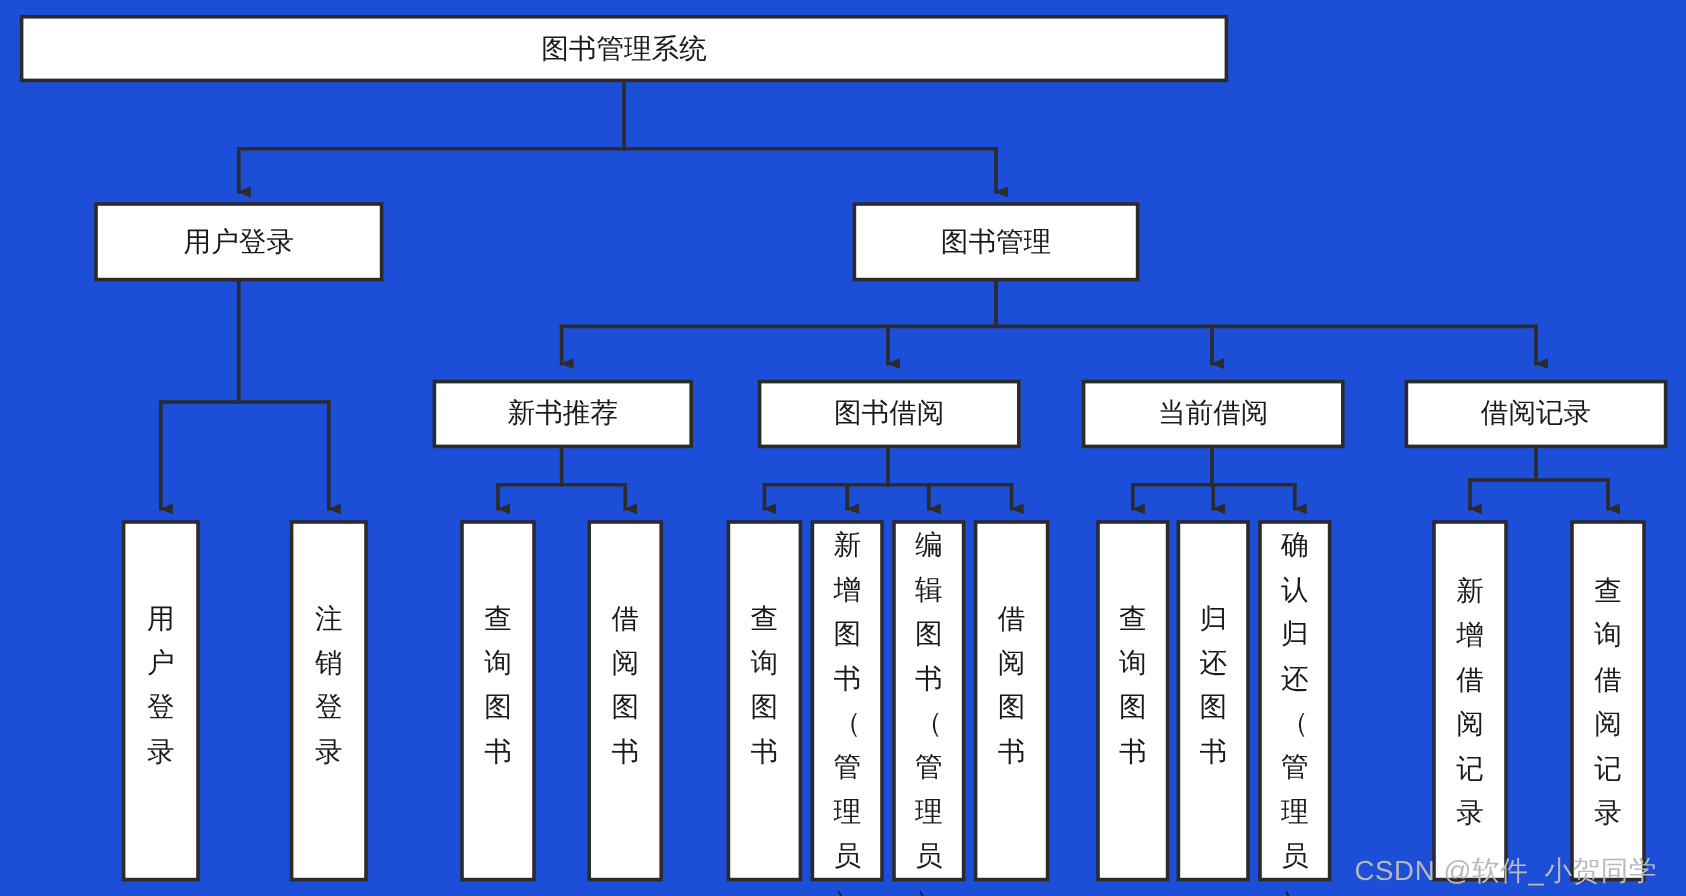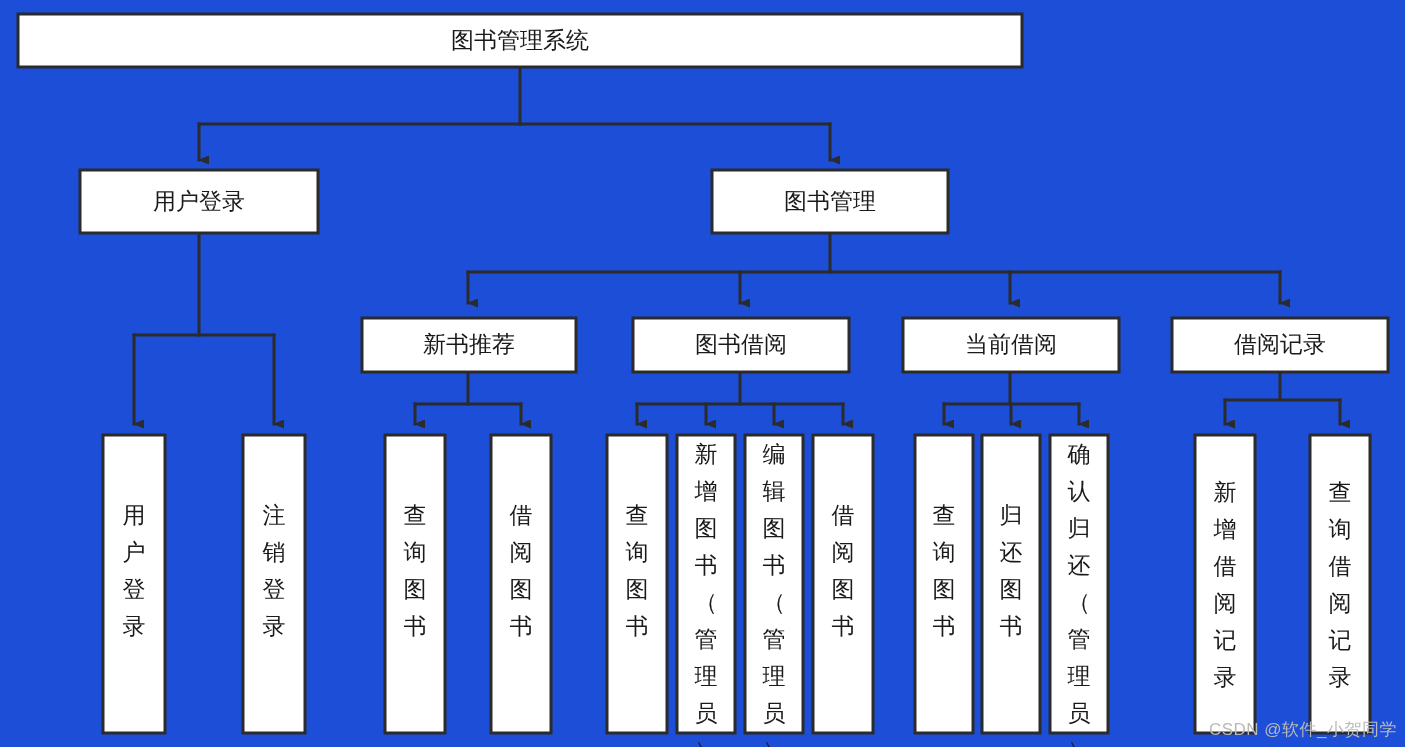--- a/index.html
+++ b/index.html
@@ -45,24 +45,24 @@
     dominant-baseline: middle;
   }
   .node-label-v {
     font-family: "Liberation Sans", "DejaVu Sans", sans-serif;
     font-size: 23px;
     fill: #1a1a1a;
     text-anchor: middle;
   }
   .watermark {
     position: absolute;
-    right: 8px;
+    right: 24px;
     bottom: 6px;
     font-family: "Liberation Sans", "DejaVu Sans", sans-serif;
-    font-size: 17px;
+    font-size: 23px;
     color: #b9b9b9;
     letter-spacing: 0.5px;
     white-space: nowrap;
     user-select: none;
     margin-top: 47px;
   }
 </style>
 </head>
 <body>
 

